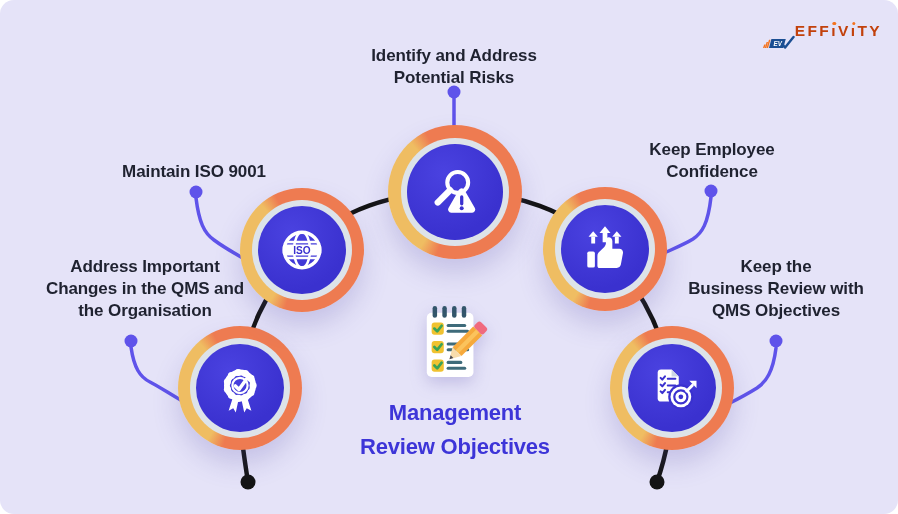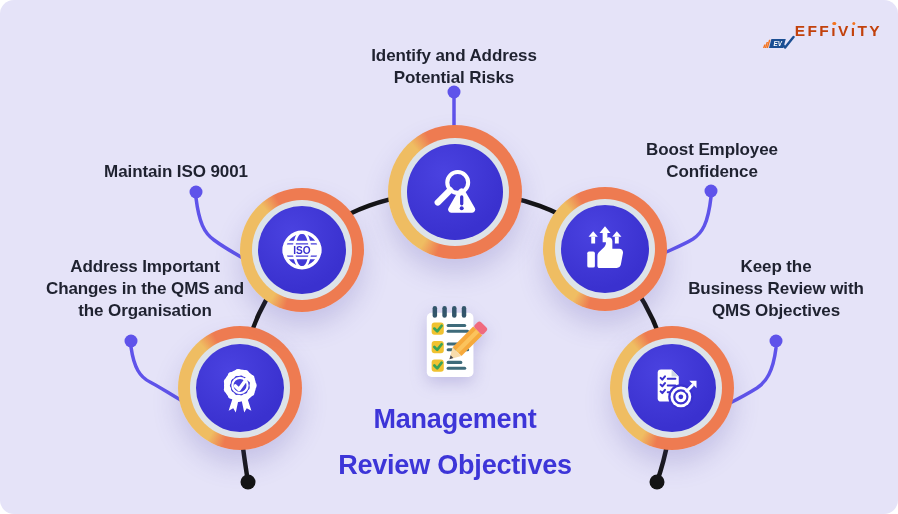--- a/index.html
+++ b/index.html
@@ -22,21 +22,21 @@
     width:88.5%;height:88.5%;border-radius:50%;
     background:radial-gradient(circle at 38% 30%,#4A42E0 0%,#3A31CF 70%);
     text-decoration:underline;
   }
   .label{
     position:absolute;z-index:3;color:#1F2230;font-weight:700;font-size:17px;
     line-height:22px;text-align:center;white-space:pre-line;letter-spacing:-.1px;
   }
   .title{
     position:absolute;z-index:3;left:300px;top:396px;width:310px;
-    color:#3D35D8;font-weight:700;font-size:27px;line-height:46px;
+    color:#3D35D8;font-weight:700;font-size:22px;line-height:34px;
     text-align:center;white-space:pre-line;letter-spacing:-.2px;
   }
   .center-icon{position:absolute;z-index:2;left:419px;top:298px;
     filter:drop-shadow(0 6px 8px rgba(90,80,170,.25));}
   .logo{position:absolute;z-index:3;top:20px;right:16px;width:122px;
     display:flex;flex-direction:row;align-items:flex-start;}
   .wordmark{color:#c2410c;font-weight:700;font-size:15.5px;letter-spacing:2.4px;
     margin-top:2px;white-space:nowrap;}
   .wordmark .i{position:relative;display:inline-block;}
   .wordmark .i::before{content:"";position:absolute;top:-0.5px;left:44%;
@@ -166,24 +166,24 @@
         <line x1="49.5" y1="35.5" x2="56" y2="29" stroke="#ffffff" stroke-width="3.6" stroke-linecap="round"></line>
         <polygon points="52.5,23.5 61,32 61,23.5" fill="#ffffff"></polygon>
       </svg>
     </div>
       </div>
   </div>
 
   <div class="label" style="left:1px;top:256px;width:220px;padding-left:34px;">Address Important
 Changes in the QMS and
 the Organisation</div>
-  <div class="label" style="left:76px;top:161px;width:200px;">Maintain ISO 9001</div>
+  <div class="label" style="left:94px;top:161px;width:200px;">Maintain ISO 9001</div>
   <div class="label" style="left:354px;top:45px;width:200px;text-align:center;">Identify and Address
 Potential Risks</div>
-  <div class="label" style="left:617px;top:139px;width:190px;">Boost Employee
+  <div class="label" style="left:617px;top:139px;width:190px;">Keep Employee
 Confidence</div>
   <div class="label" style="left:670px;top:256px;width:212px;">Keep the
 Business Review with
 QMS Objectives</div>
 
   <svg class="center-icon" width="70" height="88" viewBox="0 0 72 84">
     <rect x="8" y="12" width="48" height="66" rx="5" fill="#ffffff"></rect>
     <g fill="#33566B">
       <rect x="14" y="5" width="4.6" height="12" rx="2.3"></rect>
       <rect x="24" y="5" width="4.6" height="12" rx="2.3"></rect>

